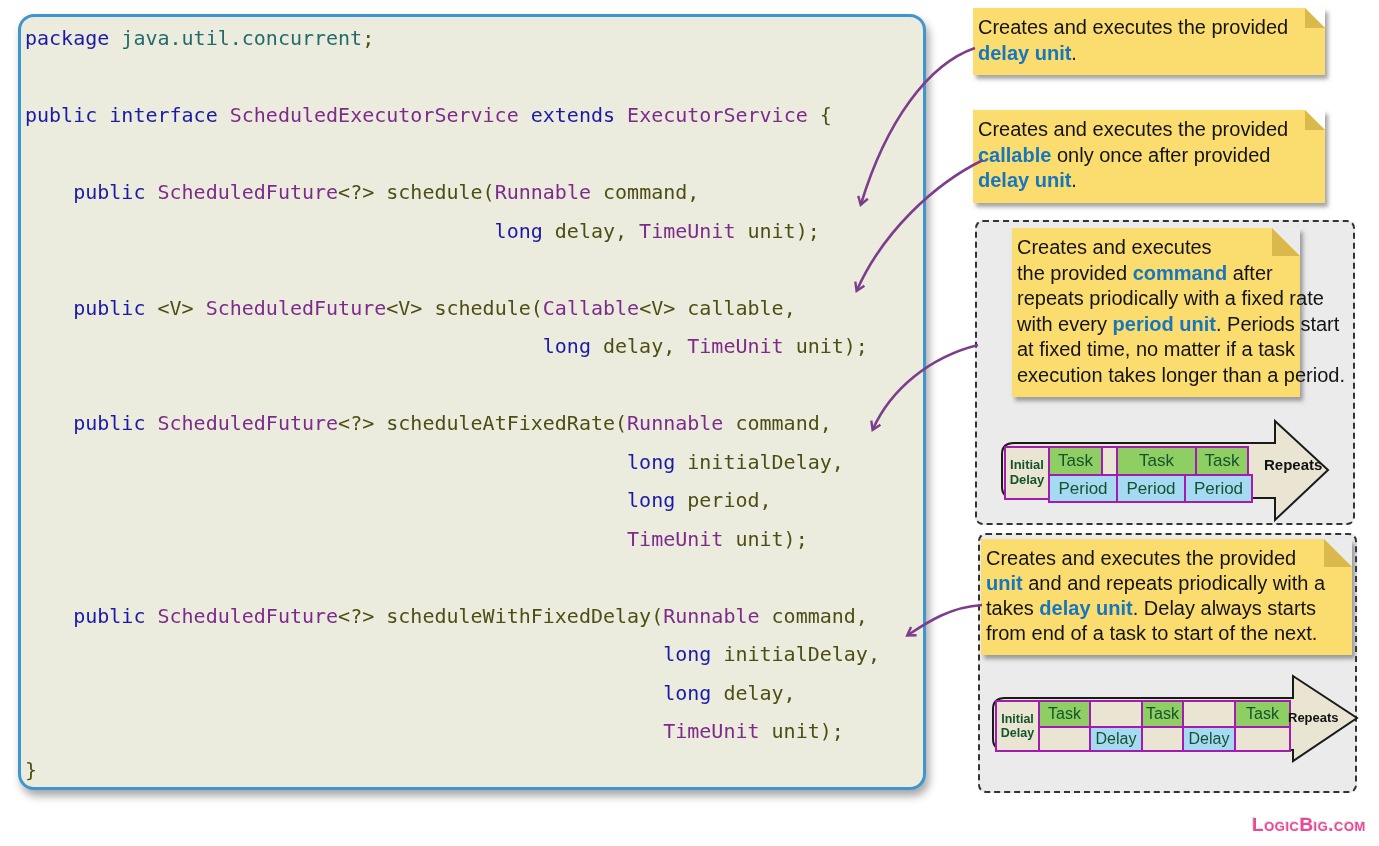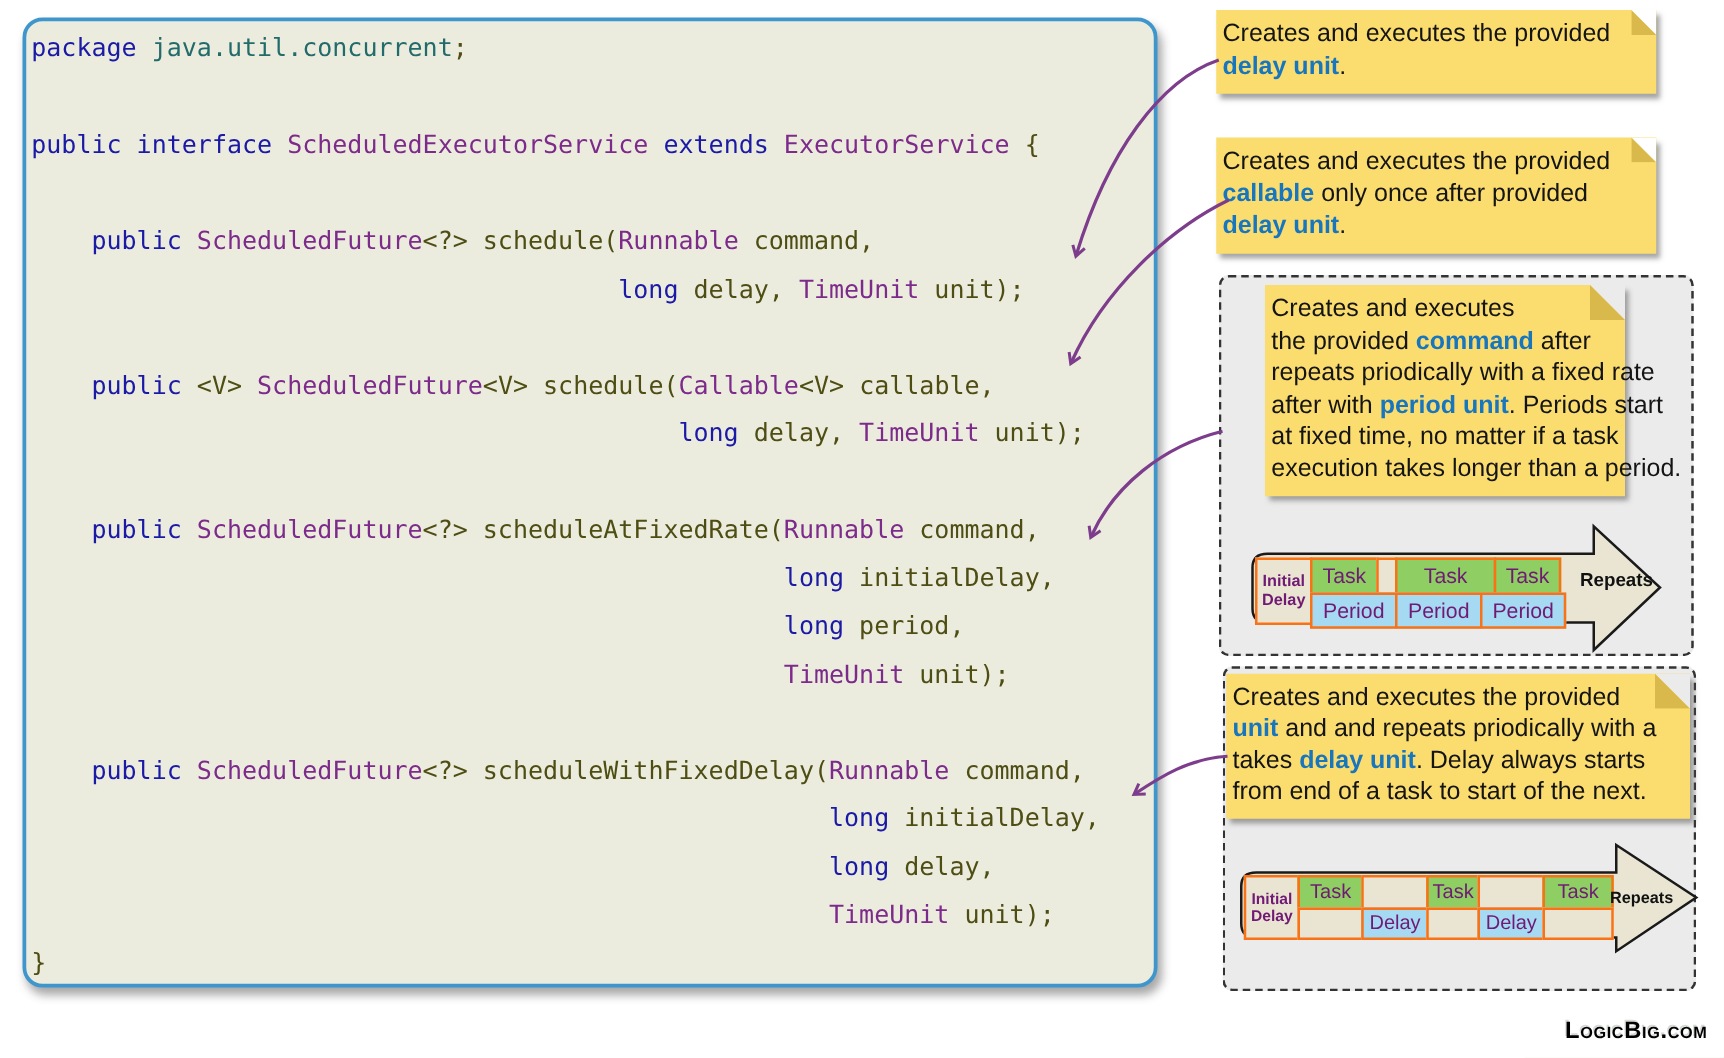--- a/index.html
+++ b/index.html
@@ -46,44 +46,44 @@
   .fold-cover{position:absolute;top:0;right:0;}
   .fold{position:absolute;top:0;right:0;background:#D9B94B;clip-path:polygon(0 0,100% 100%,0 100%);}
   .f20 .fold-cover,.f20 .fold{width:20px;height:20px;}
   .f28 .fold-cover,.f28 .fold{width:28px;height:28px;}
   .cover-white{background:#ffffff;clip-path:polygon(0 0,100% 0,100% 100%);}
   .cover-gray{background:#EBEBEB;clip-path:polygon(0 0,100% 0,100% 100%);}
 
   
   .tl-layer{position:absolute;left:0;top:0;width:1379px;height:846px;z-index:3;pointer-events:none;}
   .cell{
-    position:absolute;box-sizing:border-box;border:2px solid #f97316;
+    position:absolute;box-sizing:border-box;border:2px solid #a21caf;
     display:flex;align-items:center;justify-content:center;
-    color:#701a75;background:#E9E5D2;
+    color:#14532d;background:#E9E5D2;
   }
   .cell.task{background:#8FCE63;}
   .cell.period,.cell.delay{background:#A6D9F2;}
   .cell.plain{background:#E9E5D2;}
   .cell.initial{background:#E9E5D2;font-weight:bold;text-align:center;line-height:1.12;}
   .tl0 .cell{font-size:17px;}
   .tl1 .cell{font-size:16px;}
   .tl0 .cell.initial{font-size:13px;}
   .tl1 .cell.initial{font-size:12.5px;}
   .repeats{
     position:absolute;font-weight:bold;color:#111;text-align:left;
   }
   svg.layer{position:absolute;left:0;top:0;z-index:2;pointer-events:none;}
   svg.top-layer{position:absolute;left:0;top:0;z-index:6;pointer-events:none;}
 
   
   .watermark{
     position:absolute;left:1243px;top:810px;width:132px;height:30px;
     display:flex;align-items:center;justify-content:center;
     font-weight:bold;font-variant:small-caps;font-size:19px;letter-spacing:.5px;
-    color:#000000;text-shadow:1px 1px 0 #ffffff,-1px -1px 0 #d7dbd5;z-index:2;
+    color:#ec4899;text-shadow:1px 1px 0 #ffffff,-1px -1px 0 #d7dbd5;z-index:2;
   }
 </style>
 </head>
 <body>
 
 <div class="code-box">
   <pre class="code"><span class="tok-k">package</span><span class="tok-d"> </span><span class="tok-n">java.util.concurrent</span><span class="tok-d">;</span>
 
 <span class="tok-k">public</span><span class="tok-d"> </span><span class="tok-k">interface</span><span class="tok-d"> </span><span class="tok-t">ScheduledExecutorService</span><span class="tok-d"> </span><span class="tok-k">extends</span><span class="tok-d"> </span><span class="tok-t">ExecutorService</span><span class="tok-d"> {</span>
 
@@ -155,21 +155,21 @@
       <div class="nline"><span class="hl">delay unit</span><span>.</span></div>
     </div>
   <div class="fold-cover cover-white"></div>
   <div class="fold"></div>
 </div>
 <div class="note note3 f28">
   <div class="note-text">
       <div class="nline"><span>Creates and executes</span></div>
       <div class="nline"><span>the provided </span><span class="hl">command</span><span> after</span></div>
       <div class="nline"><span>repeats priodically  with a fixed rate</span></div>
-      <div class="nline"><span>after with </span><span class="hl">period unit</span><span>. Periods start</span></div>
+      <div class="nline"><span>with every </span><span class="hl">period unit</span><span>. Periods start</span></div>
       <div class="nline"><span>at fixed time, no matter if a task</span></div>
       <div class="nline"><span>execution takes longer than a period.</span></div>
     </div>
   <div class="fold-cover cover-gray"></div>
   <div class="fold"></div>
 </div>
 <div class="note note4 f28">
   <div class="note-text">
       <div class="nline"><span>Creates and executes the provided</span></div>
       <div class="nline"><span class="hl">unit</span><span> and and repeats priodically with a</span></div>

